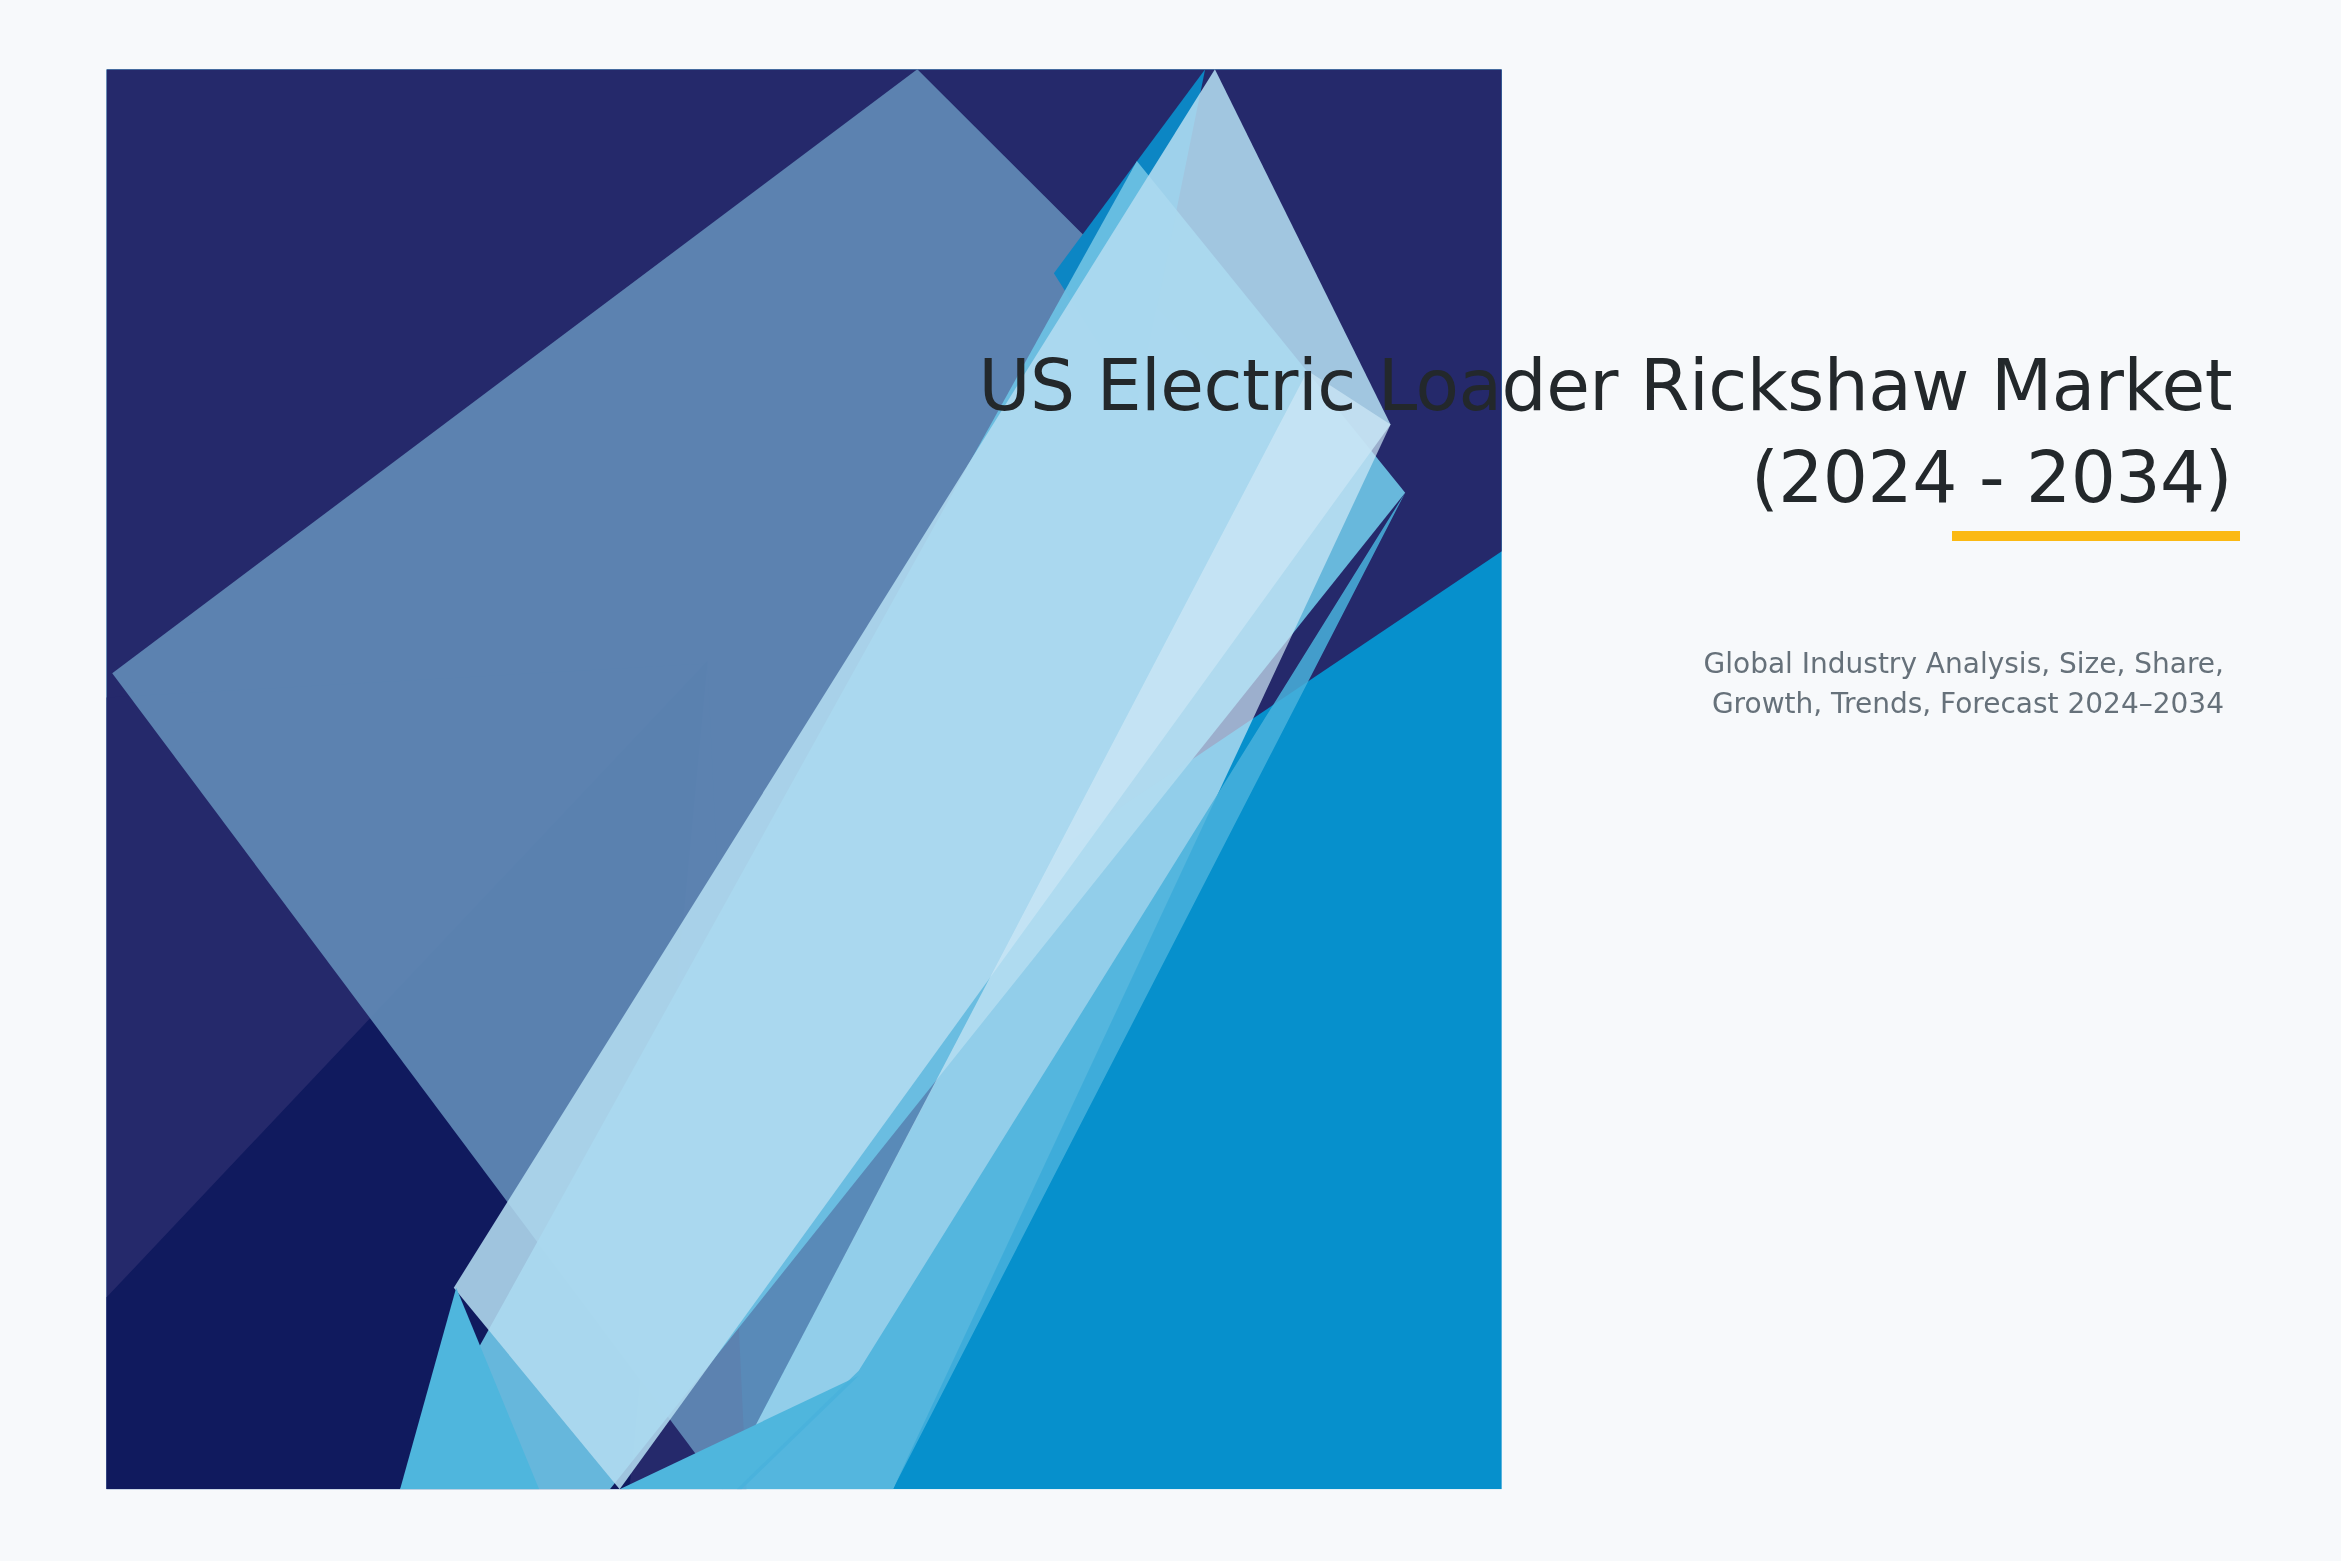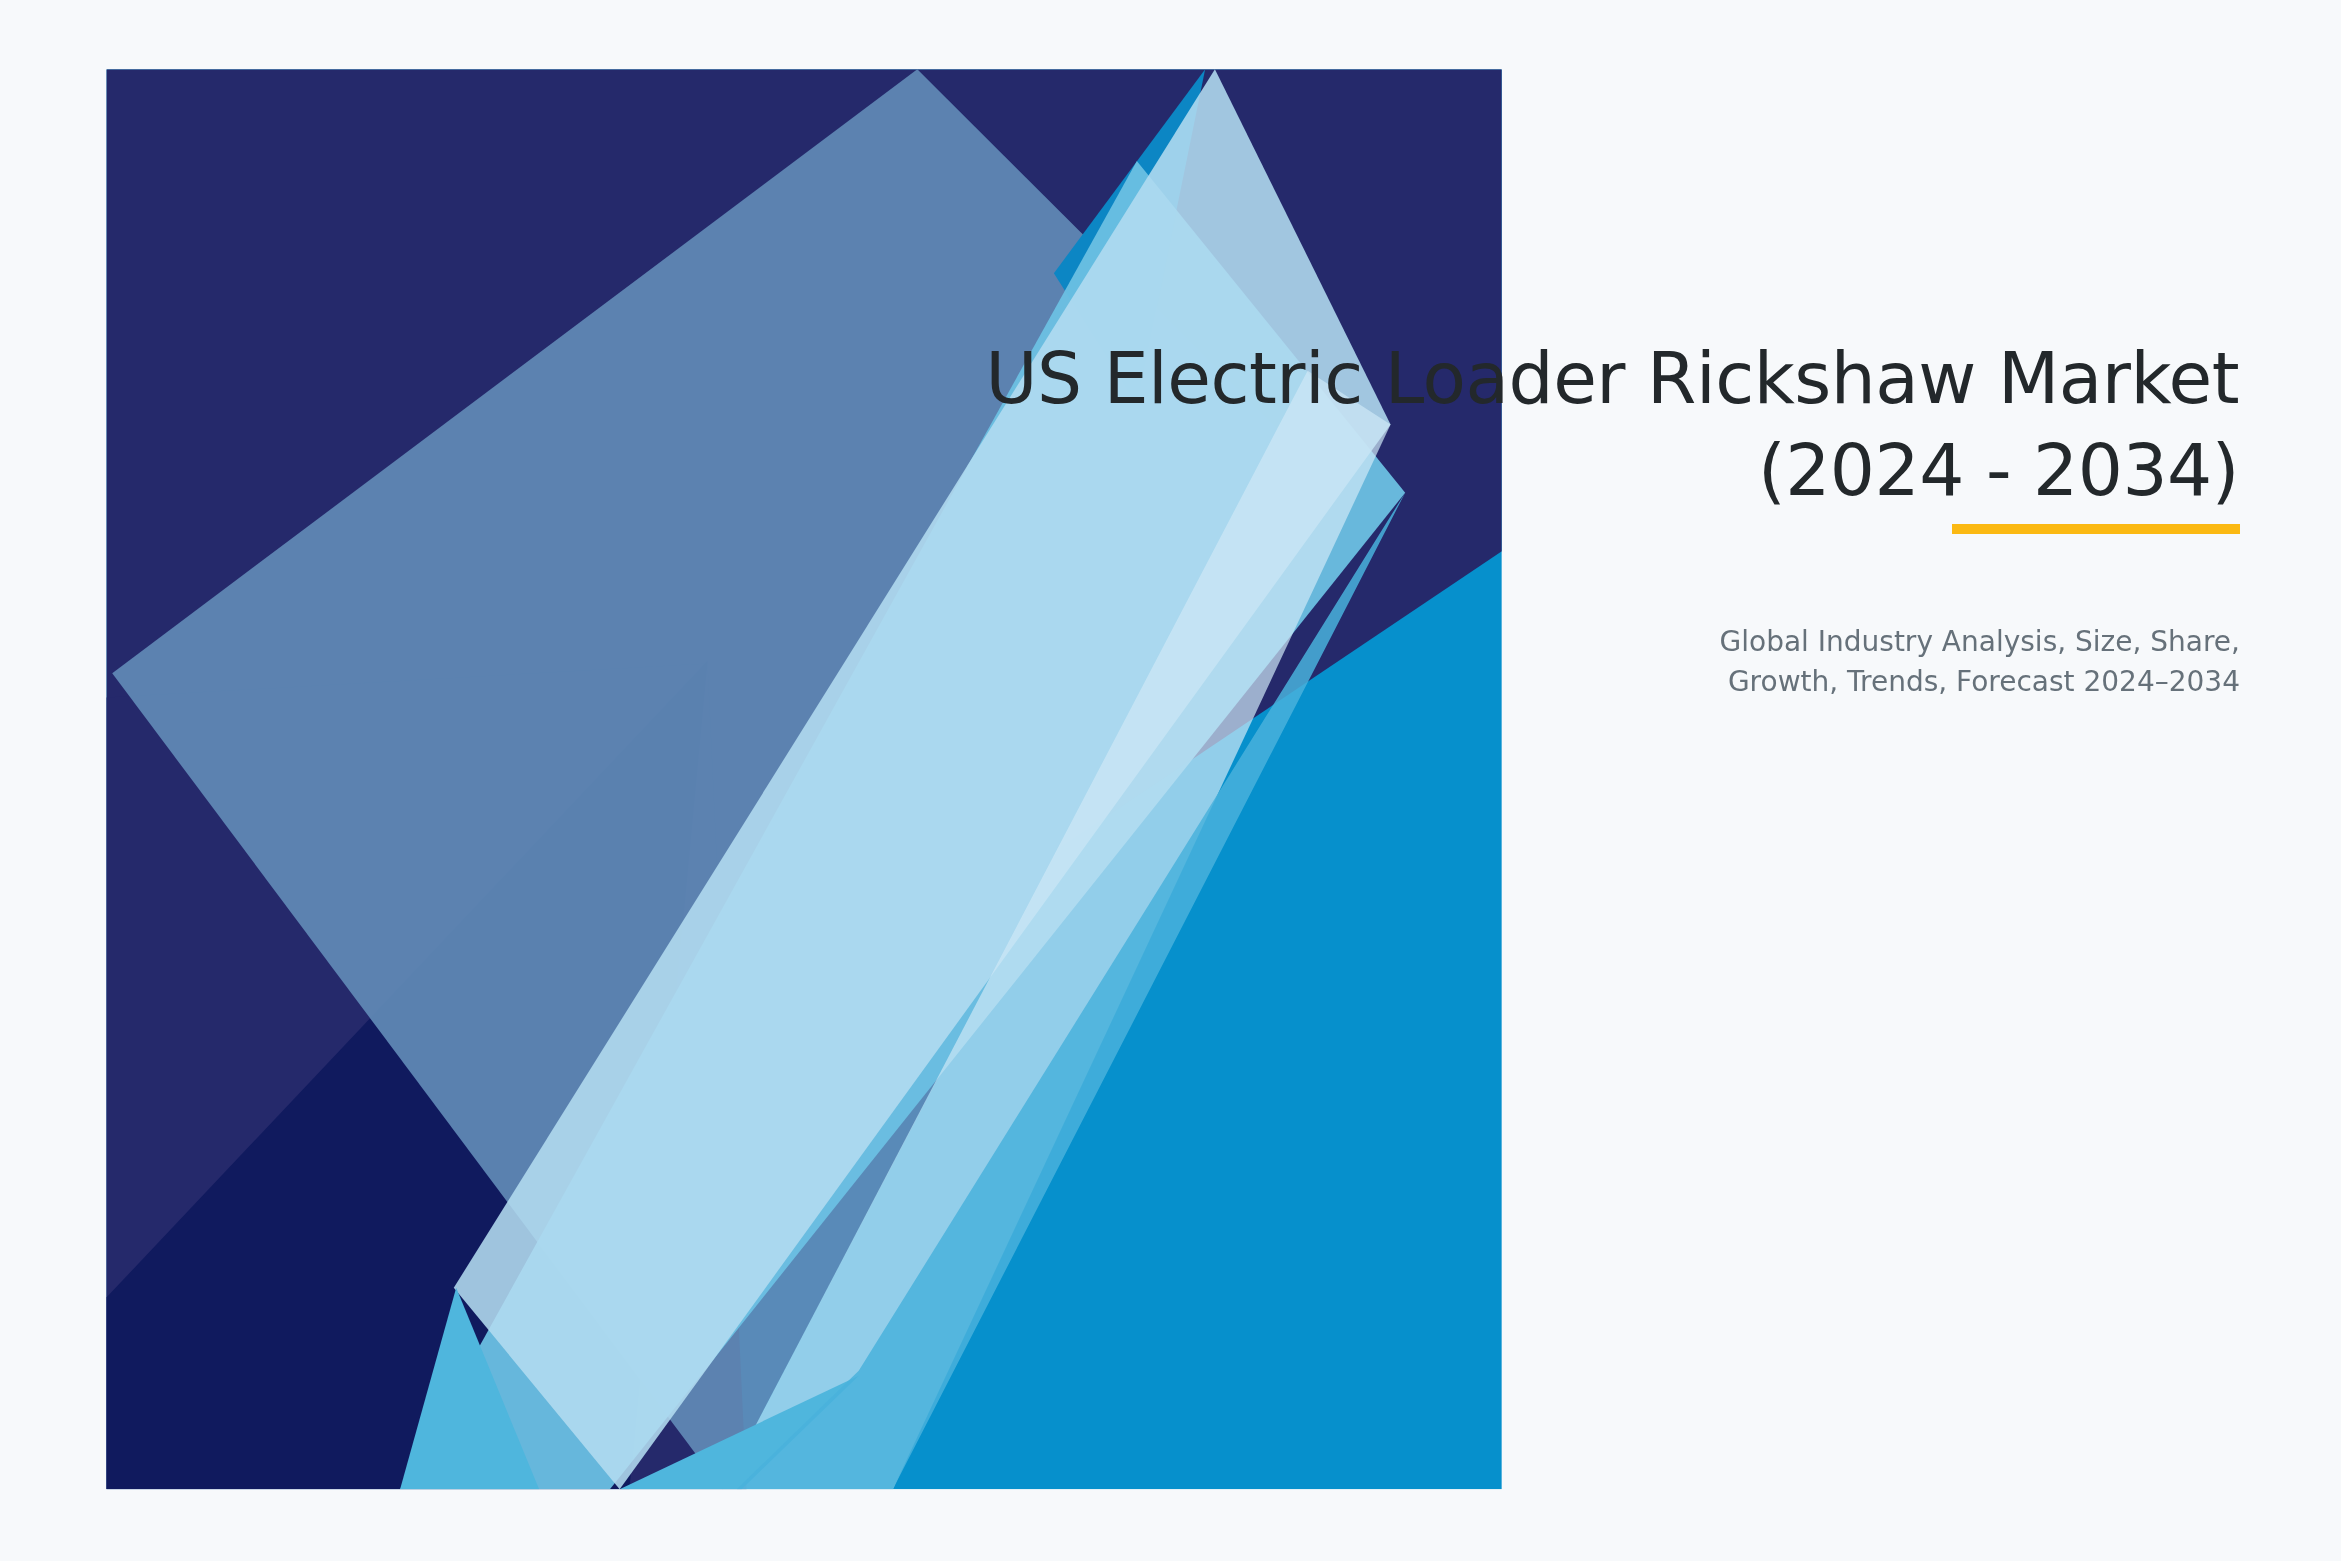--- a/index.html
+++ b/index.html
@@ -37,41 +37,41 @@
     position: relative;
     display: block;
   }
   .title {
     font-family: "DejaVu Sans", sans-serif;
     font-size: 71px;
     line-height: 1.30;
     font-weight: 400;
     color: #23282b;
     letter-spacing: -0.5px;
-    margin: 1px;
+    margin: 8px;
     white-space: pre-line;
     position: relative;
     z-index: 2;
   }
   .highlight-bar {
     position: absolute;
     right: 0px;
     top: 191px;
     width: 288px;
     height: 9.8px;
     background: #fbb913;
     z-index: 1;
   }
   .subtitle {
     font-family: "DejaVu Sans", sans-serif;
     font-size: 28px;
     line-height: 1.46;
     font-weight: 400;
     color: #66717a;
-    margin: 0;
+    margin: 16px;
     padding-top: 103px;
     white-space: pre-line;
   }
 </style>
 </head>
 <body>
 
 <div class="cover">
 
   <svg class="art-layer" viewBox="0 0 4800 3200" width="2342" height="1561" preserveAspectRatio="none" xmlns="http://www.w3.org/2000/svg">

